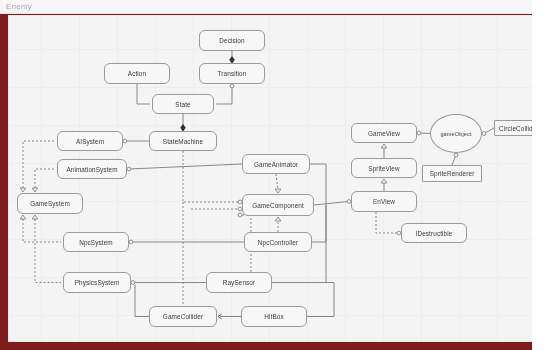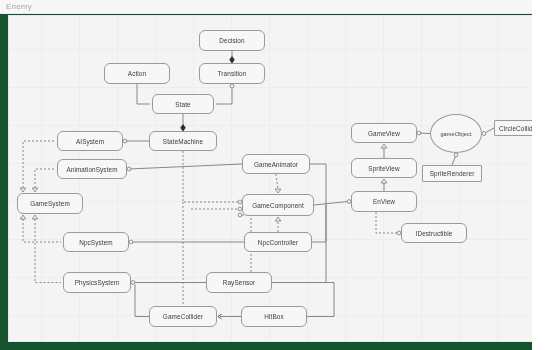--- a/index.html
+++ b/index.html
@@ -8,21 +8,21 @@
     background: #ffffff;
   }
   body {
     font-family: "Liberation Sans", sans-serif;
   }
   #root {
     position: relative;
     width: 532px;
     height: 350px;
     overflow: hidden;
-    background: #14532d;
+    background: #7f1d1d;
   }
   
   #title-strip {
     position: absolute;
     left: 0; top: 0;
     width: 558px; height: 13px;
     background: #f7f7f7;
     border-bottom: 1px solid #e6e6e6;
     z-index: 5;
   }

